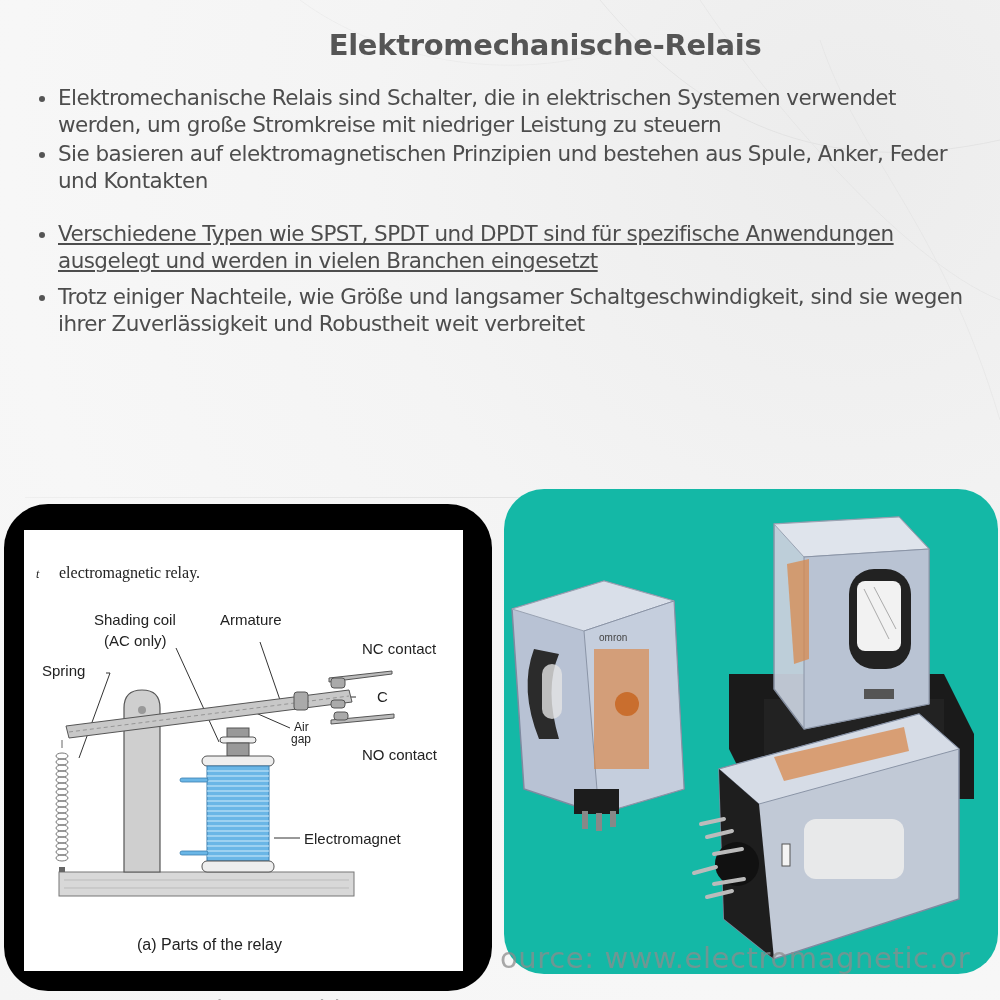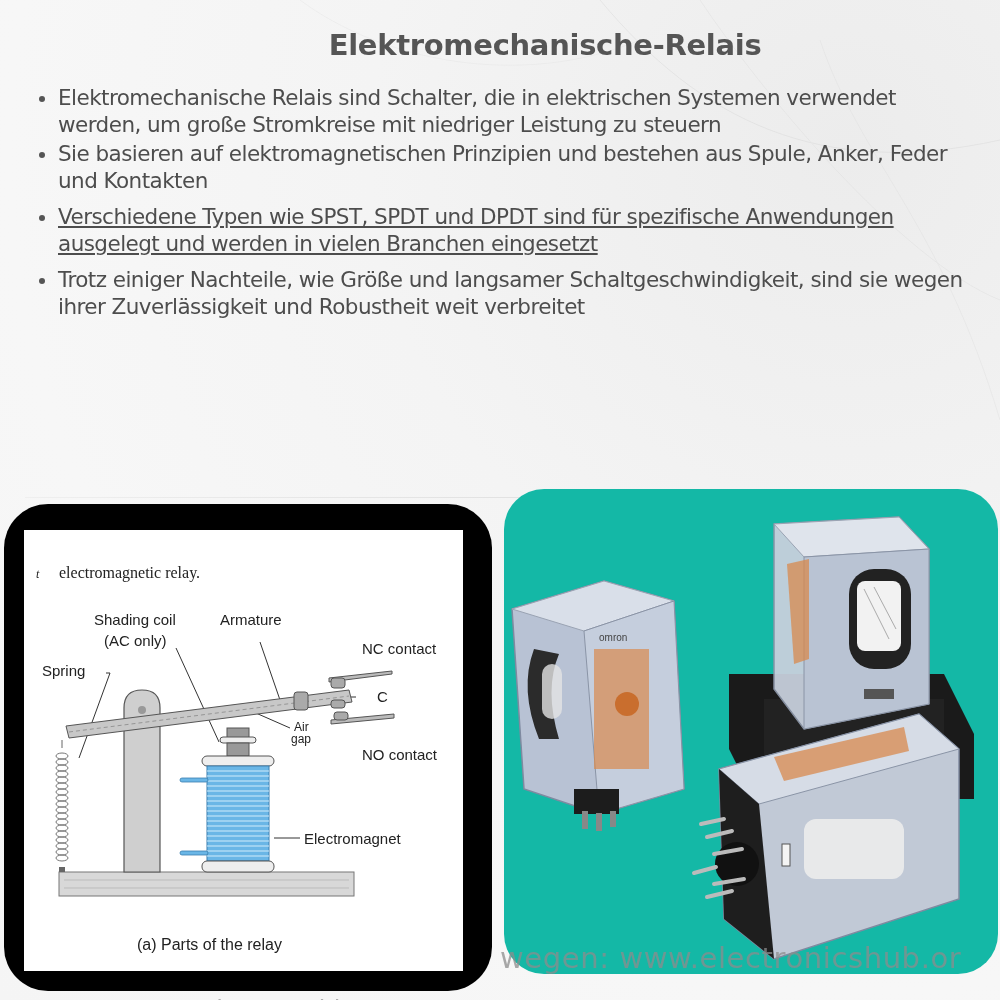--- a/index.html
+++ b/index.html
@@ -20,21 +20,21 @@
   .bullets {
     position: absolute; top: 84px; left: 32px; width: 950px;
     list-style: none;
   }
   .bullet {
     position: relative; padding-left: 26px;
     font-size: 21.5px; line-height: 27px; color: #4d4d4d;
     letter-spacing: -0.55px; margin-bottom: 24px;
   }
   .bullet:nth-child(1) { margin-bottom: 2px; }
-  .bullet:nth-child(2) { margin-bottom: 9px; }
+  .bullet:nth-child(2) { margin-bottom: 26px; }
   .bullet:nth-child(3) { margin-bottom: 9px; text-decoration: underline; }
   .bullet::before {
     content: ""; position: absolute; left: 7px; top: 12px;
     width: 6px; height: 6px; border-radius: 50%; background: #555;
   }
   .divider {
     position: absolute; top: 497px; left: 25px; width: 950px; height: 1px;
     background: linear-gradient(90deg, rgba(220,220,220,0.3), #e2e2e2 50%, rgba(220,220,220,0.3));
   }
   
@@ -233,13 +233,13 @@
         <line x1="203" y1="348" x2="228" y2="342"></line>
         <line x1="210" y1="365" x2="238" y2="360"></line>
         <line x1="210" y1="395" x2="240" y2="390"></line>
         <line x1="203" y1="408" x2="228" y2="402"></line>
         <line x1="190" y1="384" x2="212" y2="378"></line>
       </g>
       <rect x="278" y="355" width="8" height="22" fill="#f4f4f4" stroke="#555"></rect>
     </g>
   </svg>
 </div>
-<div class="src-right">wegen: www.electronicshub.or</div>
+<div class="src-right">ource: www.electromagnetic.or</div>
 
 </body></html>

